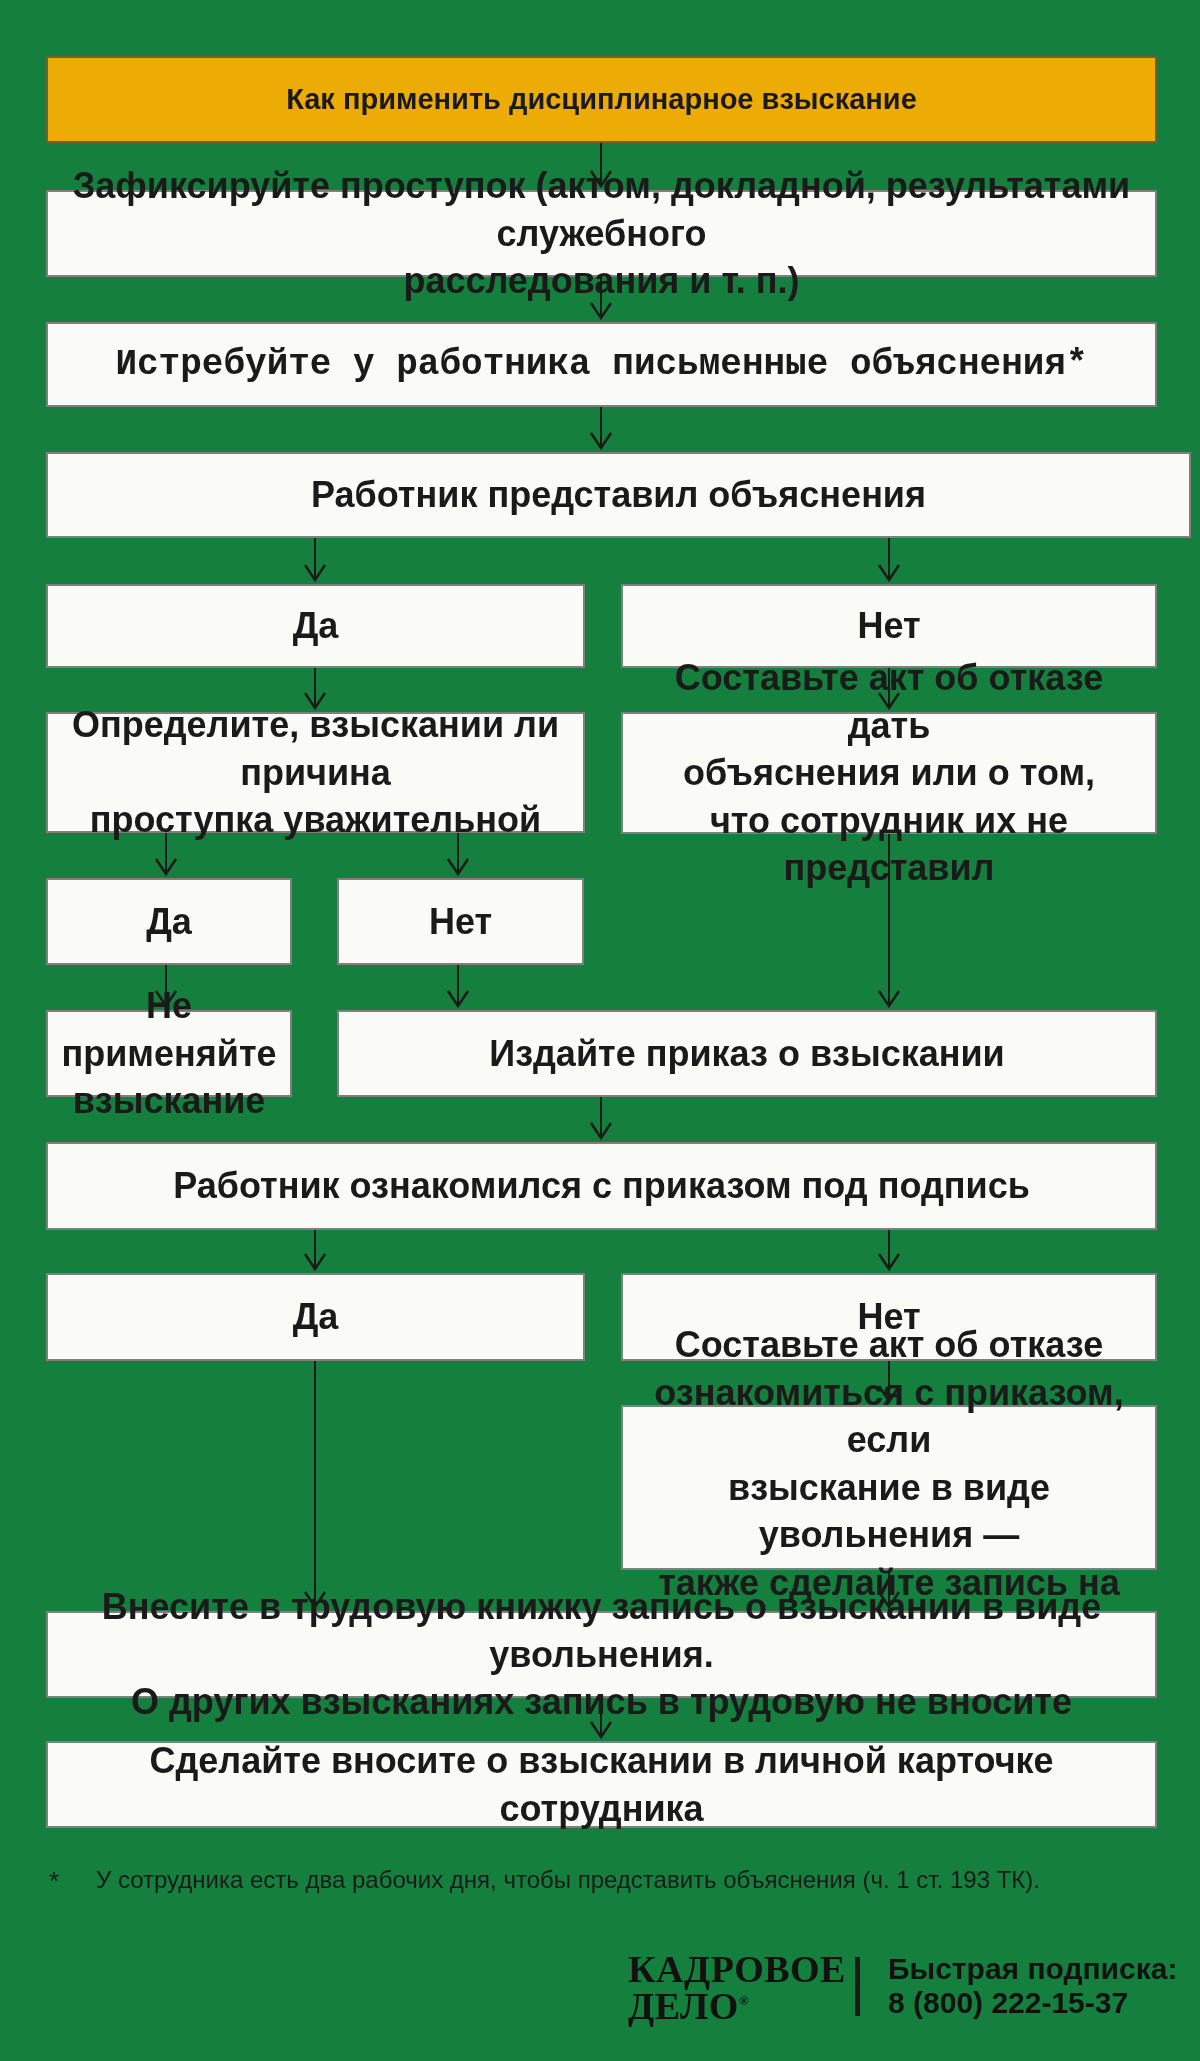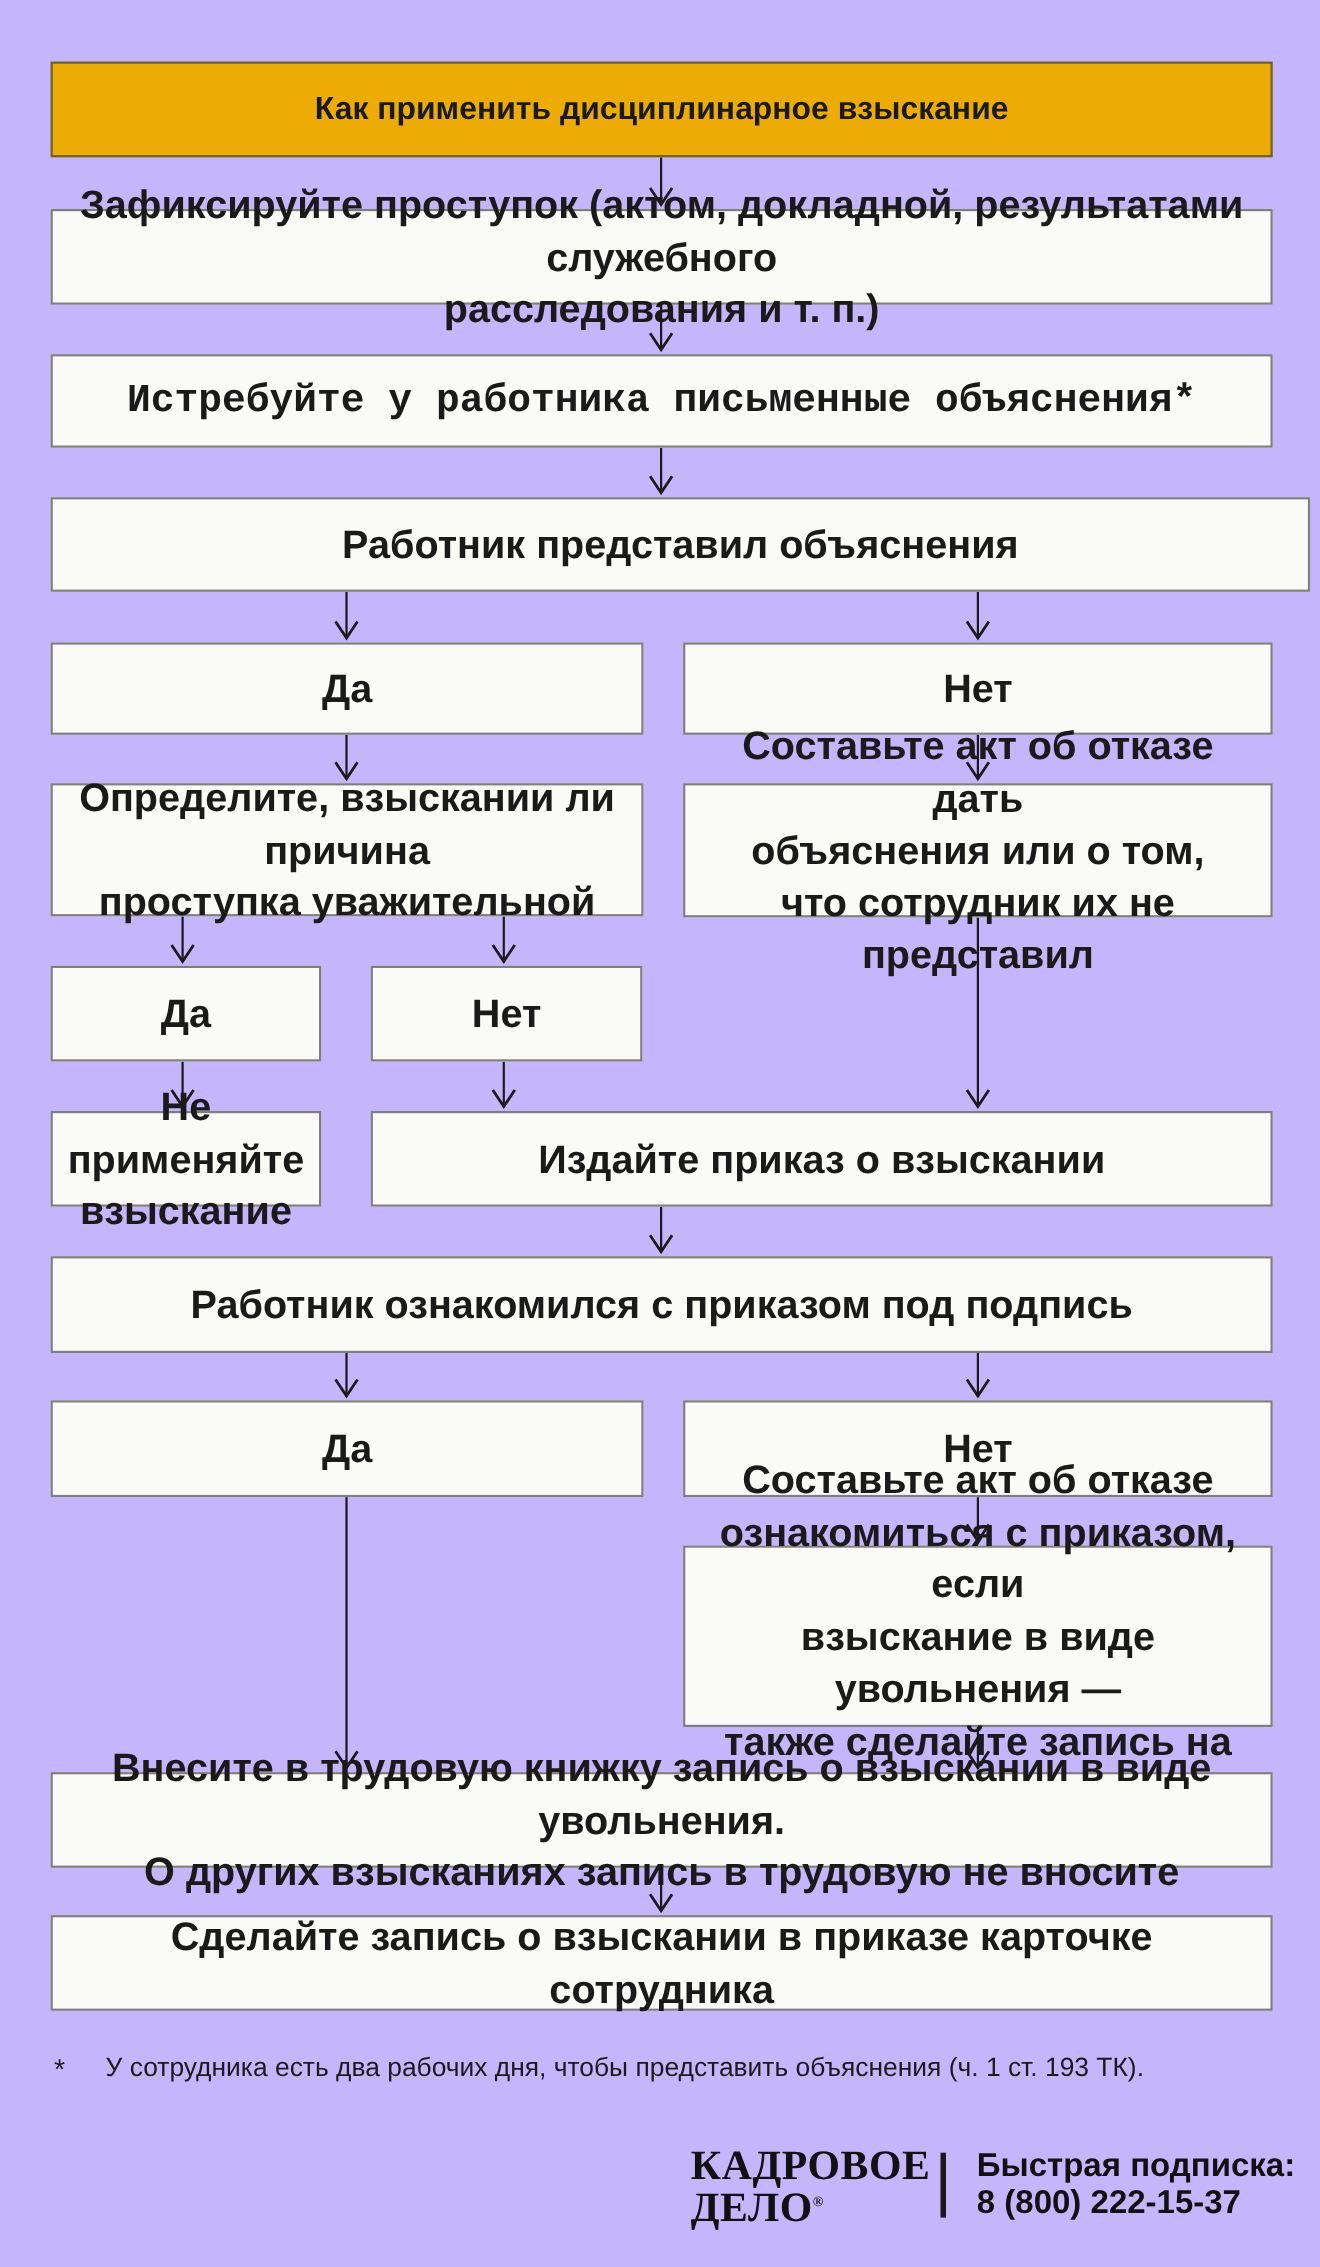--- a/index.html
+++ b/index.html
@@ -2,21 +2,21 @@
 <html><head>
 <meta charset="utf-8">
 <style>
   html, body { margin: 0; padding: 0; }
   body { font-family: "Liberation Sans", "DejaVu Sans", sans-serif; }
 
   .canvas {
     position: relative;
     width: 1200px;
     height: 2061px;
-    background: #c4b5fd;
+    background: #15803d;
     overflow: hidden;
     color: #1A1A1A;
   }
 
   .arrows {
     position: absolute;
     left: 0; top: 0;
     pointer-events: none;
   }
 
@@ -162,21 +162,21 @@
   <div class="node" style="left:621px; top:1273px; width:536px; height:88px;">Нет</div>
 
   <div class="node" style="left:621px; top:1405px; width:536px; height:165px;">Составьте акт об отказе
 ознакомиться с приказом, если
 взыскание в виде увольнения —
 также сделайте запись на приказе</div>
 
   <div class="node" style="left:46px; top:1611px; width:1111px; height:87px;">Внесите в трудовую книжку запись о взыскании в виде увольнения.
 О других взысканиях запись в трудовую не вносите</div>
 
-  <div class="node" style="left:46px; top:1741px; width:1111px; height:87px;">Сделайте запись о взыскании в приказе карточке сотрудника</div>
+  <div class="node" style="left:46px; top:1741px; width:1111px; height:87px;">Сделайте вносите о взыскании в личной карточке сотрудника</div>
 
   <div class="footnote">
     <span class="marker">*</span>
     <span class="text">У сотрудника есть два рабочих дня, чтобы представить объяснения (ч. 1 ст. 193 ТК).</span>
   </div>
 
   <div class="brand">
     <div>КАДРОВОЕ</div>
     <div><span>ДЕЛО</span><sup>®</sup></div>
   </div>

